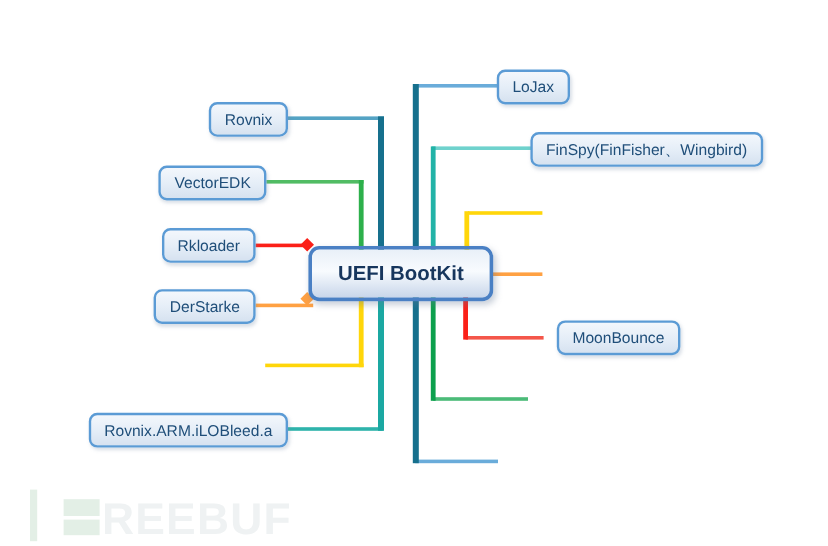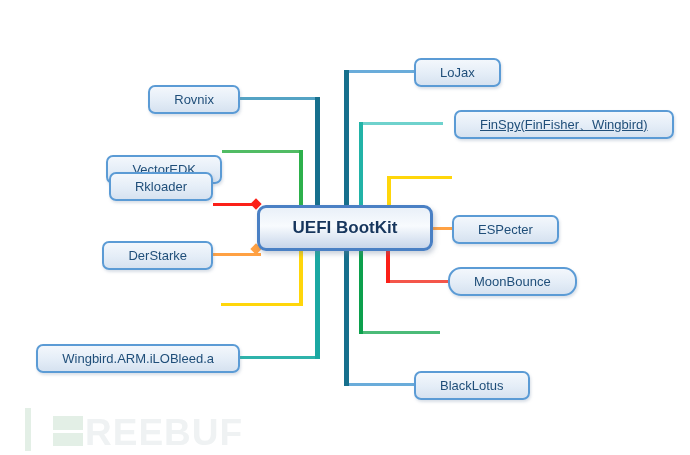--- a/index.html
+++ b/index.html
@@ -9,28 +9,28 @@
   }
   
   .topic{
     position:absolute;
     border:2px solid #5b9bd5;
     border-radius:7px;
     background:linear-gradient(180deg,#f3f7fc 0%,#e4edf7 55%,#d6e2f0 100%);
     color:#1f4e79;
     font-size:13px;
     line-height:17px;
-    padding:4px 24px;
+    padding:4px 11px;
     white-space:nowrap;
     box-shadow:1px 2px 3px rgba(120,140,170,0.28);
     z-index:5;
     box-sizing:border-box;
   }
   .center-topic{
-    position:absolute;left:257px;top:205px;width:176px;height:46px;
+    position:absolute;left:257px;top:205px;width:154px;height:46px;
     border:3px solid #4a80c4;border-radius:9px;
     background:linear-gradient(180deg,#e9f0f8 0%,#f8fbfe 45%,#c8d6ea 100%);
     color:#17365d;font-size:17px;font-weight:bold;
     display:flex;align-items:center;justify-content:center;
     box-shadow:2px 3px 5px rgba(100,120,150,0.35);
     z-index:6;box-sizing:border-box;
   }
   .hline{position:absolute;height:3px;z-index:1;}
   .vline{position:absolute;z-index:1;}
   .tip{position:absolute;width:8px;height:8px;transform:rotate(45deg);z-index:4;}
@@ -72,32 +72,30 @@
   <div class="vline" style="left: 359px; top: 229px; width: 4px; height: 105px; background-color: rgb(12, 160, 77);"></div>
   <div class="vline" style="left: 299px; top: 150px; width: 4px; height: 79px; background-color: rgb(45, 176, 75);"></div>
   <div class="vline" style="left: 299px; top: 229px; width: 4px; height: 77px; background-color: rgb(255, 214, 10);"></div>
   <div class="vline" style="left: 387px; top: 176px; width: 4px; height: 54px; background-color: rgb(255, 214, 10);"></div>
   <div class="vline" style="left: 386px; top: 229px; width: 4px; height: 54px; background-color: rgb(251, 32, 24);"></div>
 
   <div class="tip" style="left: 252px; top: 200px; background-color: rgb(251, 32, 24);"></div>
   <div class="tip" style="left: 252px; top: 245px; background-color: rgb(255, 161, 67);"></div>
 
   <div class="topic" style="right:450px;top:85px;margin-left:20px;">Rovnix</div>
-  <div class="topic" style="right:468px;top:155px;">VectorEDK</div>
-  <div class="topic" style="right:477px;top:172px;">Rkloader</div>
+  <div class="topic" style="right:468px;top:138px;">VectorEDK</div>
+  <div class="topic" style="right:477px;top:190px;">Rkloader</div>
   <div class="topic" style="right:477px;top:241px;">DerStarke</div>
-  <div class="topic" style="right:450px;top:344px;">Wingbird.ARM.iLOBleed.a</div>
+  <div class="topic" style="right:450px;top:344px;">Rovnix.ARM.iLOBleed.a</div>
 
   <div class="center-topic">UEFI BootKit</div>
 
   <div class="topic" style="left:414px;top:58px;">LoJax</div>
-  <div class="topic" style="left:454px;top:110px;text-decoration:underline;">FinSpy(FinFisher、Wingbird)</div>
-  <div class="topic" style="left:452px;top:215px;">ESPecter</div>
-  <div class="topic" style="left:448px;top:267px;border-radius:13px;">MoonBounce</div>
-  <div class="topic" style="left:414px;top:371px;">BlackLotus</div>
+  <div class="topic" style="left:442px;top:110px;">FinSpy(FinFisher、Wingbird)</div>
+  <div class="topic" style="left:464px;top:267px;">MoonBounce</div>
 
   <div class="watermark">
     <div class="wm-bar" style="background-color: rgb(227, 239, 230);"></div>
     <div class="wm-f-top" style="background-color: rgb(227, 239, 230);"></div>
     <div class="wm-f-bot" style="background-color: rgb(227, 239, 230);"></div>
     <span class="wm-text">REEBUF</span>
   </div>
 
 </div>
 

